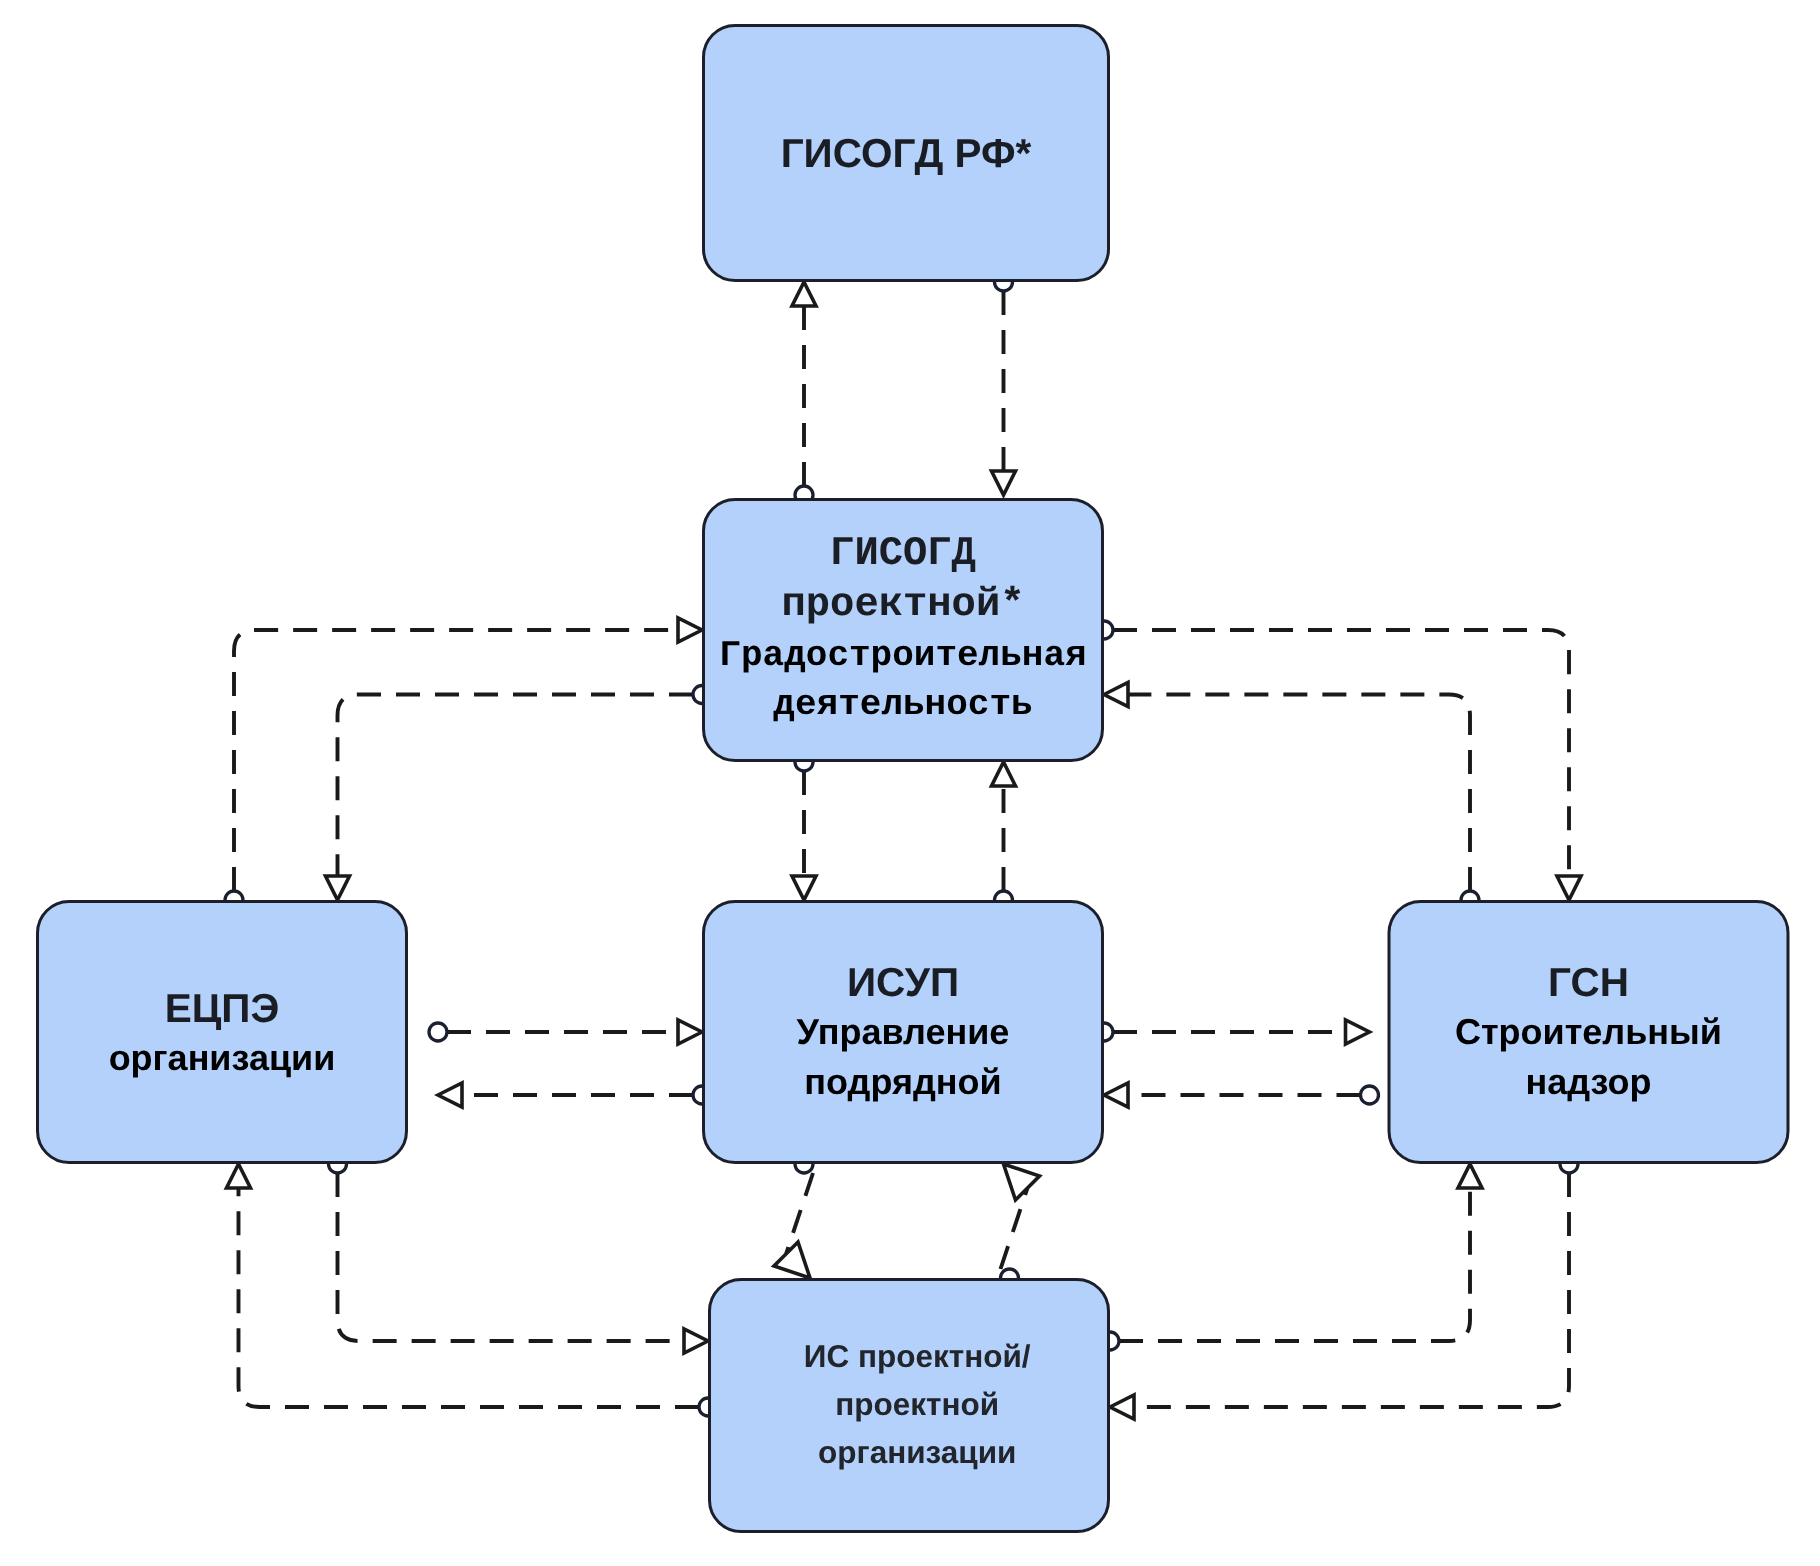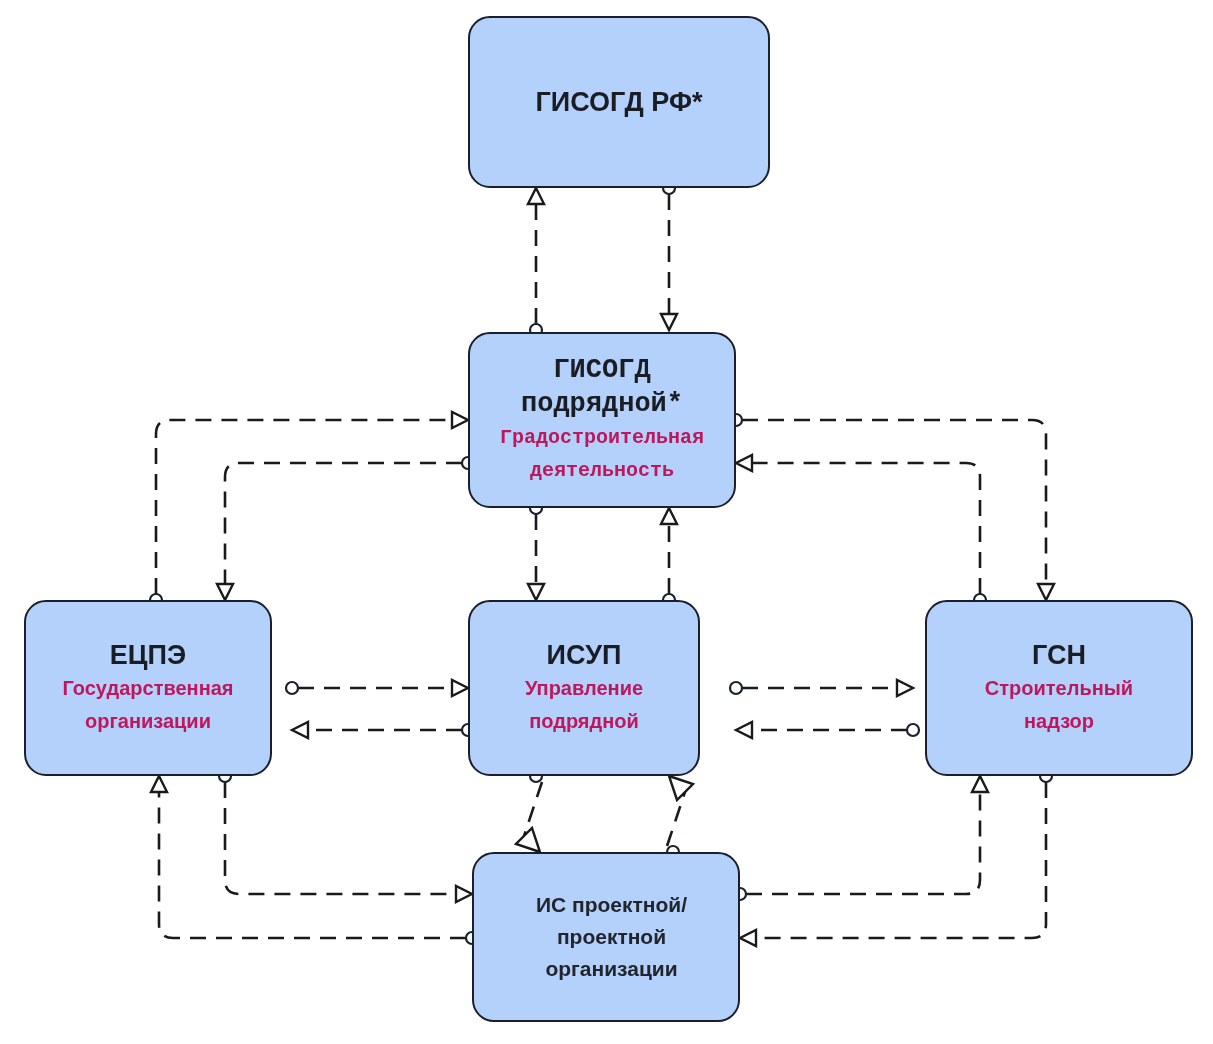--- a/index.html
+++ b/index.html
@@ -4,21 +4,21 @@
 <style>
   html, body { margin: 0; padding: 0; background: #ffffff; }
   body { width: 1213px; height: 1044px; position: relative; overflow: hidden;
          font-family: "Liberation Sans", sans-serif; }
   #diagram { position: absolute; left: 0; top: 0; }
   .node { position: absolute; box-sizing: border-box; background: #b3d1fb;
           border: 2.5px solid #1c1f2a; border-radius: 22px;
           display: flex; flex-direction: column; align-items: center; justify-content: center;
           text-align: center; color: #1b1d24; }
   .node .title { font-weight: bold; font-size: 27px; line-height: 34px; }
-  .node .sub { font-weight: bold; font-size: 20px; line-height: 33px; color: #be185d; }
+  .node .sub { font-weight: bold; font-size: 24px; line-height: 33px; color: #000000; }
   .node .big { font-weight: bold; font-size: 21px; line-height: 32px; color: #22252c; }
 </style>
 </head>
 <body>
 
 <svg id="diagram" width="1213" height="1044">
     <g aria-label="ГИСОГД субъекта* -&gt; ГИСОГД РФ*">
       <path d="M536,324 L536,204" fill="none" stroke="#1a1a1a" stroke-width="2.6" stroke-dasharray="16,10"></path>
       <polygon points="536,188 544,204 528,204" fill="#ffffff" stroke="#1a1a1a" stroke-width="2.4" stroke-linejoin="miter"></polygon>
       <circle cx="536" cy="330" r="6" fill="#ffffff" stroke="#1a2030" stroke-width="2.2"></circle>
@@ -103,38 +103,37 @@
       <polygon points="980,776 988,792 972,792" fill="#ffffff" stroke="#1a1a1a" stroke-width="2.4" stroke-linejoin="miter"></polygon>
       <circle cx="740" cy="894" r="6" fill="#ffffff" stroke="#1a2030" stroke-width="2.2"></circle>
     </g>
     <g aria-label="ГСН -&gt; ИС проектной/подрядной организации">
       <path d="M1046,782 L1046,924 Q1046,938 1032,938 L756,938" fill="none" stroke="#1a1a1a" stroke-width="2.6" stroke-dasharray="16,10"></path>
       <polygon points="740,938 756,930 756,946" fill="#ffffff" stroke="#1a1a1a" stroke-width="2.4" stroke-linejoin="miter"></polygon>
       <circle cx="1046" cy="776" r="6" fill="#ffffff" stroke="#1a2030" stroke-width="2.2"></circle>
     </g>
   </svg>
 
-<div class="node" style="left:468px; top:16px; width:302px; height:172px;">
+<div class="node" style="left:468px; top:16px; width:272px; height:172px;">
   <div class="title">ГИСОГД РФ*</div>
 </div>
 
 <div class="node" style="left:468px; top:332px; width:268px; height:176px;font-family:Liberation Mono, monospace;">
   <div class="title">ГИСОГД</div>
-  <div class="title">подрядной*</div>
+  <div class="title">проектной*</div>
   <div class="sub">Градостроительная</div>
   <div class="sub">деятельность</div>
 </div>
 
 <div class="node" style="left:24px; top:600px; width:248px; height:176px;">
   <div class="title">ЕЦПЭ</div>
-  <div class="sub">Государственная</div>
   <div class="sub">организации</div>
 </div>
 
-<div class="node" style="left:468px; top:600px; width:232px; height:176px;">
+<div class="node" style="left:468px; top:600px; width:268px; height:176px;">
   <div class="title">ИСУП</div>
   <div class="sub">Управление</div>
   <div class="sub">подрядной</div>
 </div>
 
 <div class="node" style="left:913px; top:600px; width:268px; height:176px;margin-left:12px;">
   <div class="title">ГСН</div>
   <div class="sub">Строительный</div>
   <div class="sub">надзор</div>
 </div>

